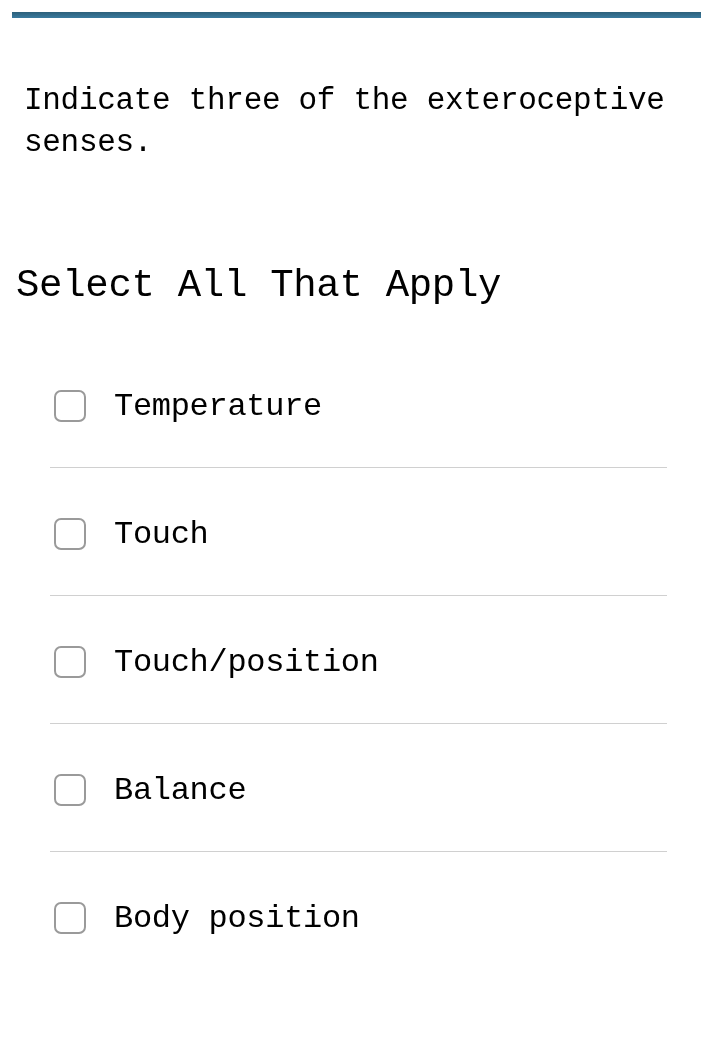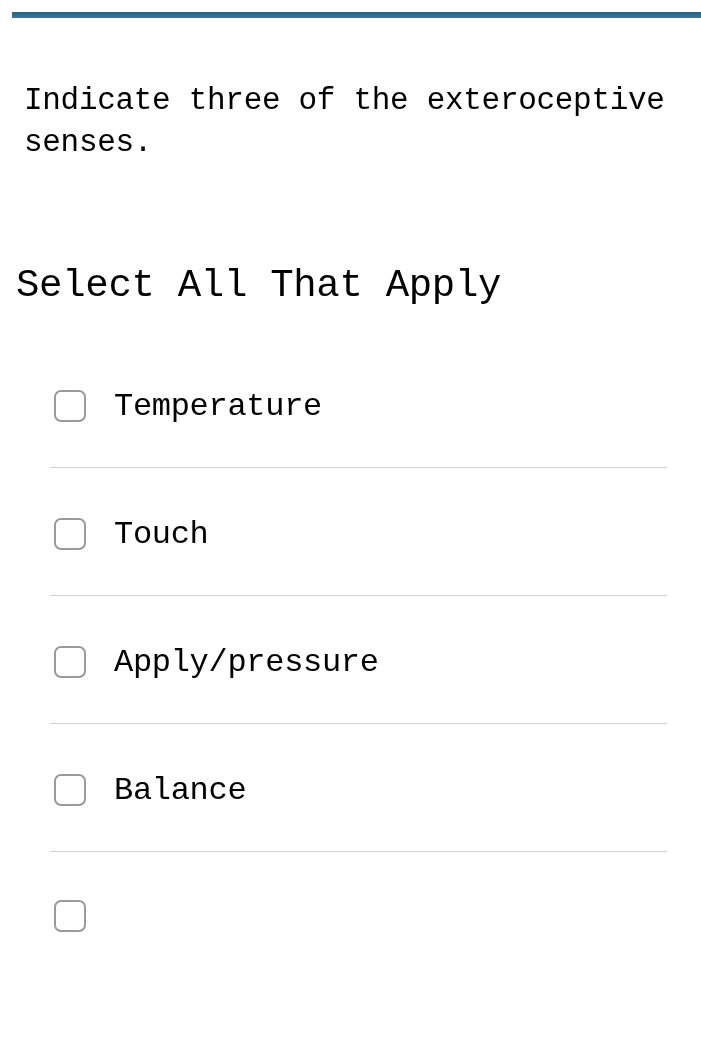--- a/index.html
+++ b/index.html
@@ -82,26 +82,27 @@
     </div>
 
 
     <div class="option-row">
       <div class="checkbox"></div>
       <div class="option-label">Touch</div>
     </div>
 
     <div class="option-row">
       <div class="checkbox"></div>
-      <div class="option-label">Apply/pressure</div>
+      <div class="option-label">Touch/position</div>
     </div>
 
     <div class="option-row">
       <div class="checkbox"></div>
       <div class="option-label">Balance</div>
     </div>
 
     <div class="option-row">
       <div class="checkbox"></div>
+      <div class="option-label">Body position</div>
     </div>
 
   </div>
 </div>
 
 </body></html>

